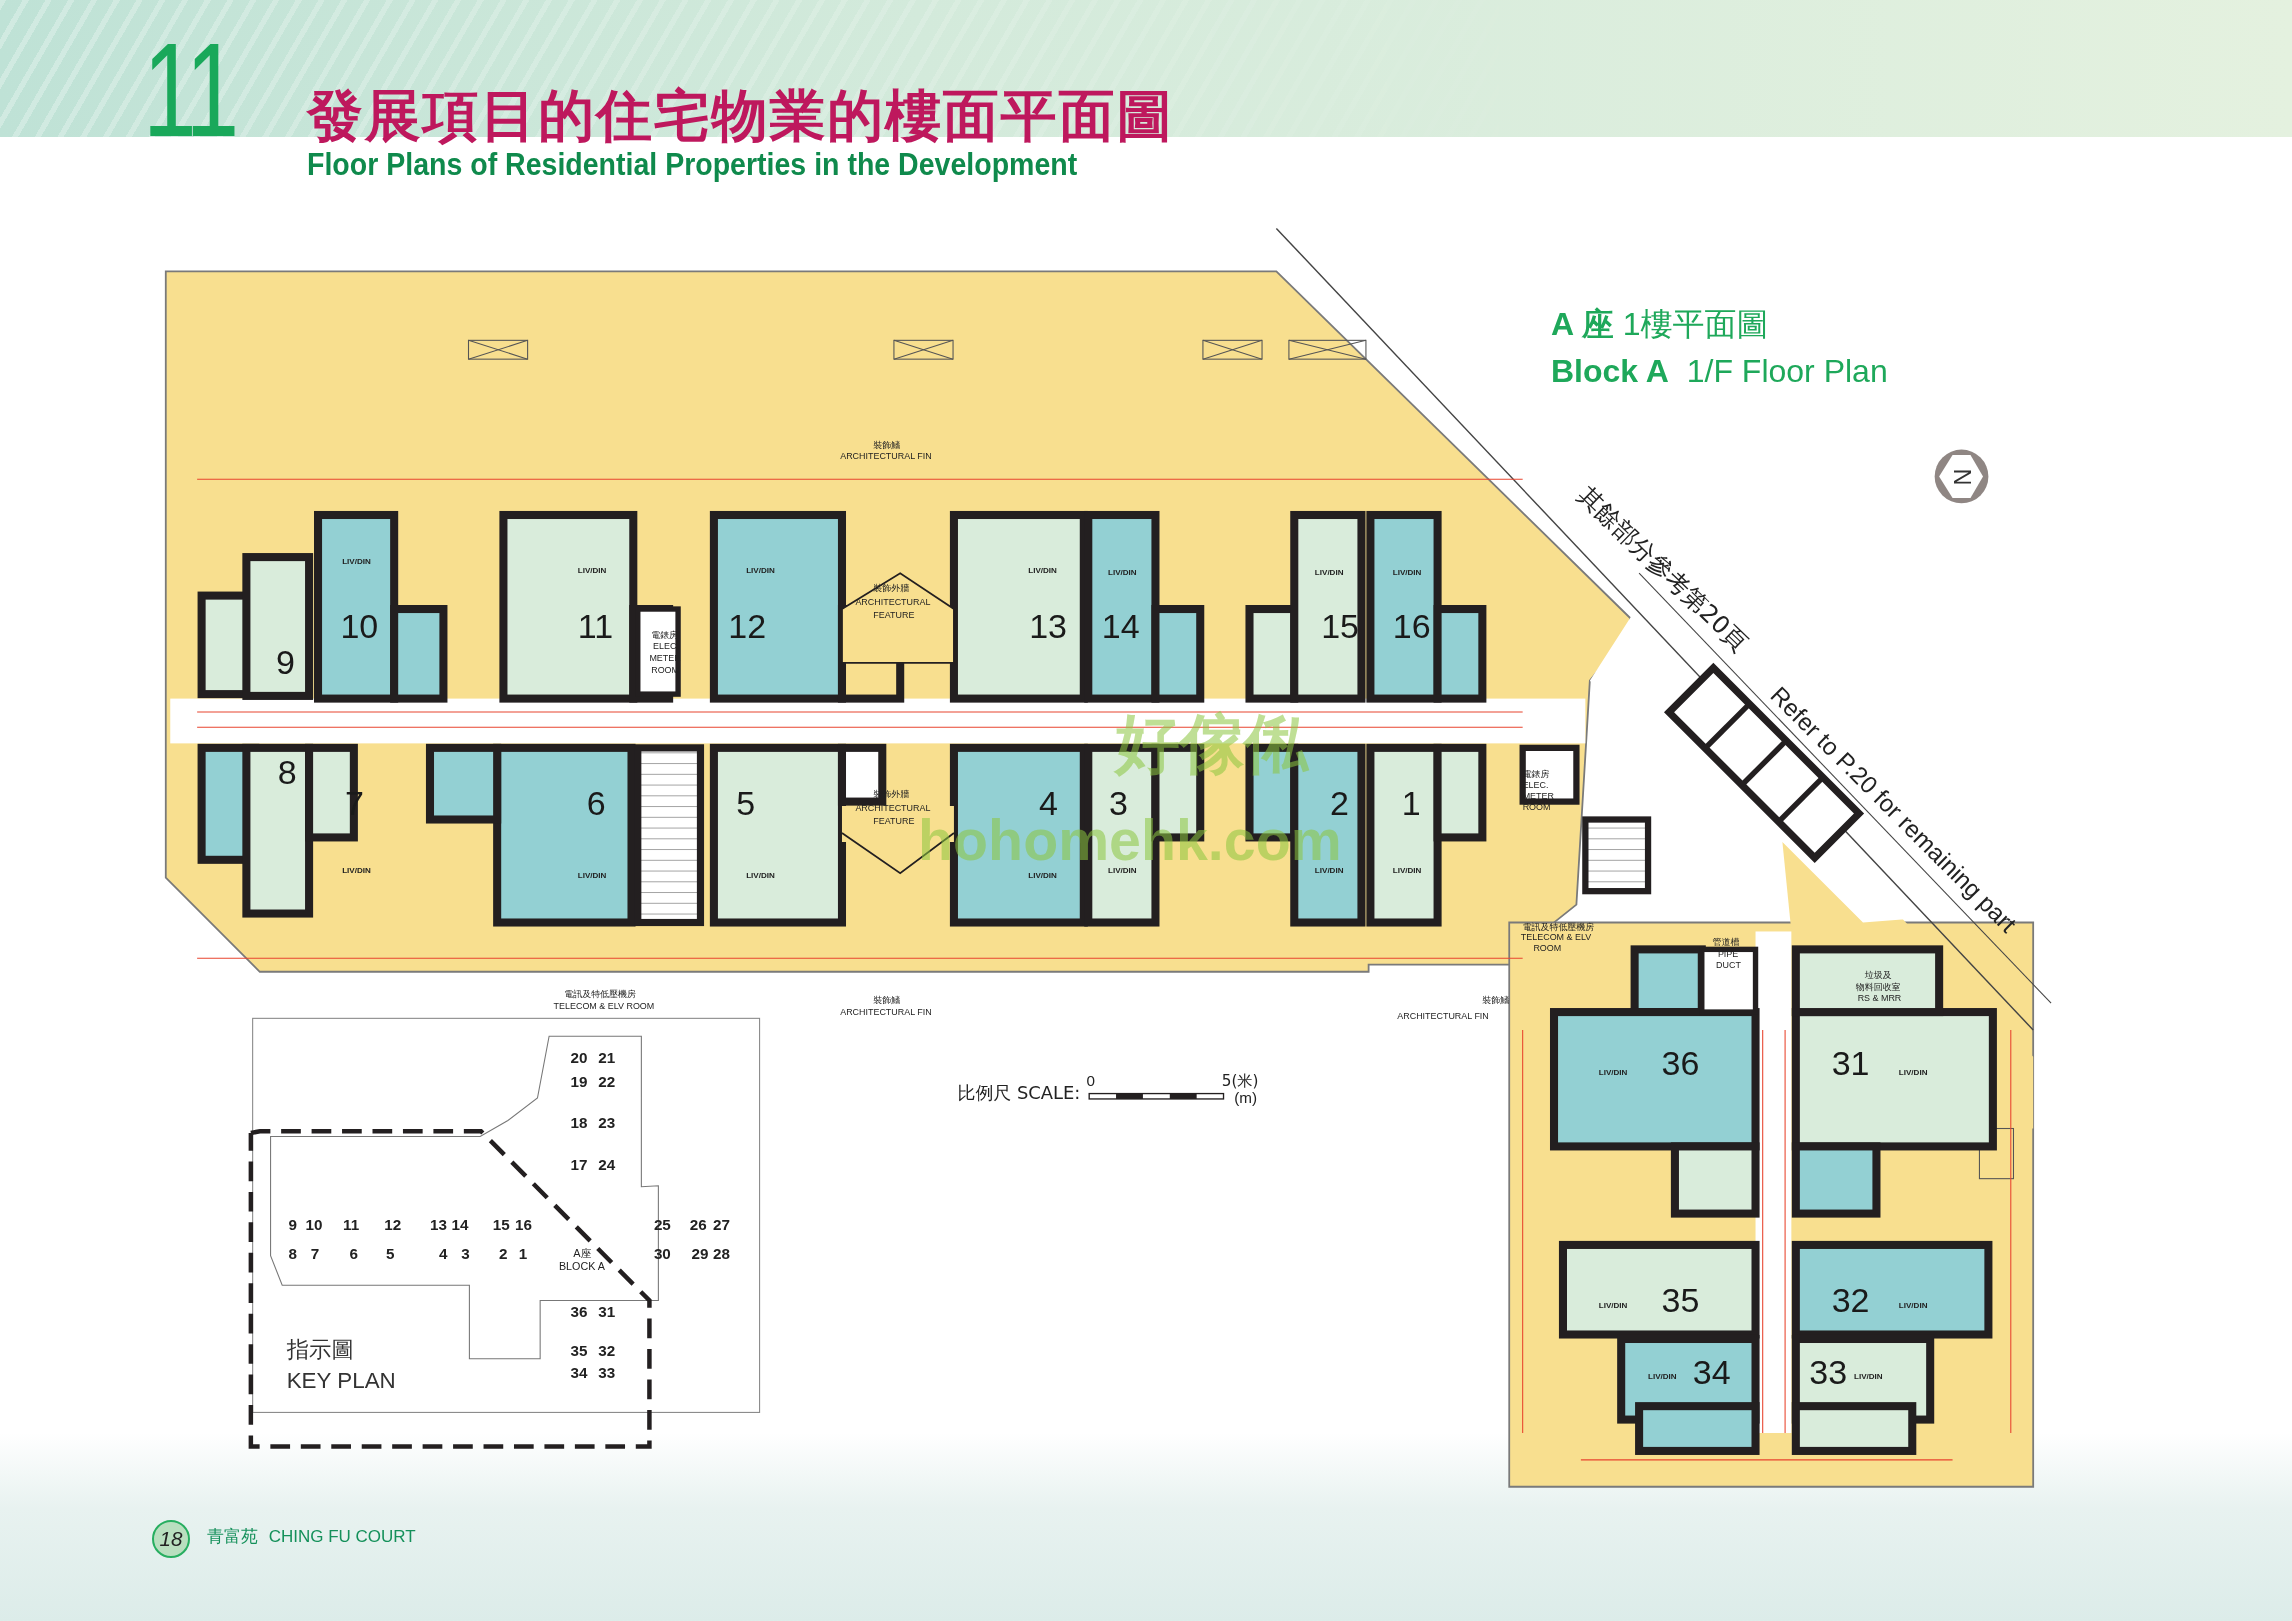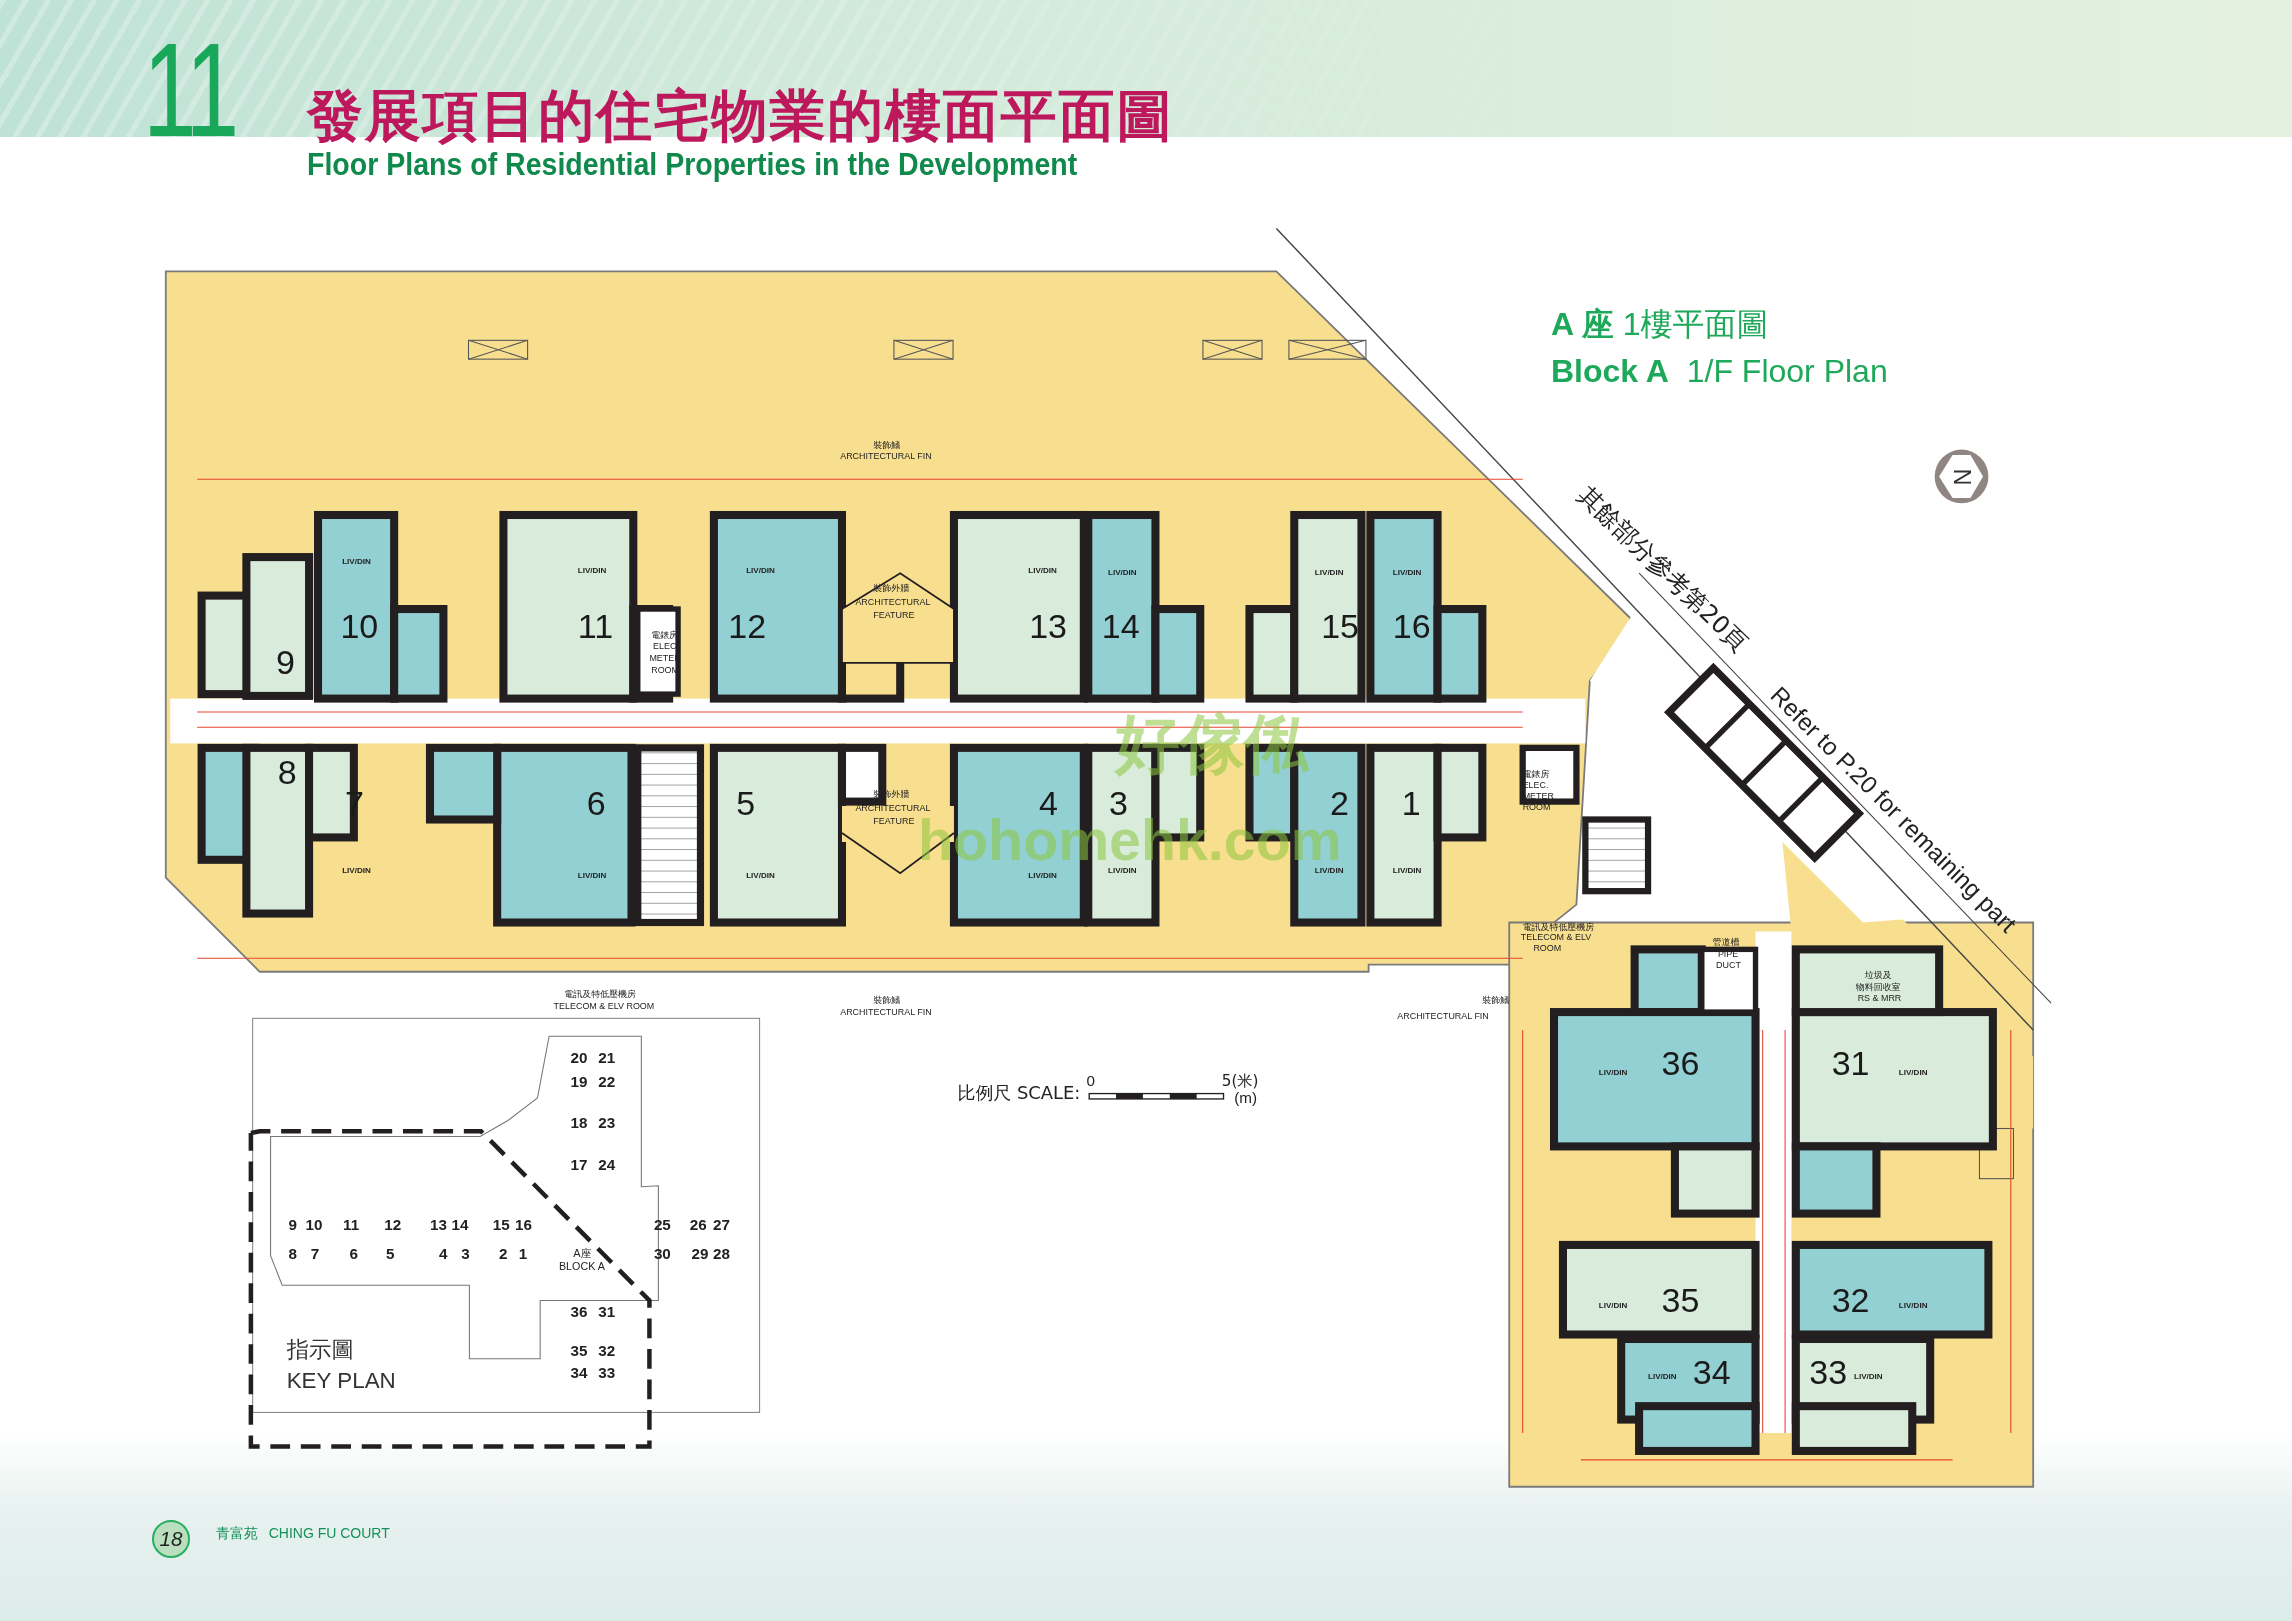--- a/index.html
+++ b/index.html
@@ -13,21 +13,21 @@
   .section-num{position:absolute;left:143px;top:23px;font-size:134px;line-height:1;color:#19a85a;font-weight:300;letter-spacing:-5.4px;font-family:"Liberation Sans",sans-serif;transform:scaleX(0.72);transform-origin:left top;}
   .title-zh{position:absolute;left:307px;top:79px;font-size:56px;font-weight:bold;color:#be185d;letter-spacing:1.8px;font-family:"DejaVu Sans",sans-serif;}
   .title-en{position:absolute;left:307px;top:147px;font-size:31px;font-weight:bold;color:#0f8a4c;font-family:"Liberation Sans",sans-serif;transform:scaleX(0.92);transform-origin:left top;}
   .plan-title{position:absolute;left:1551px;top:269px;color:#1ea85a;font-family:"Liberation Sans",sans-serif;margin-top:32px;}
   .plan-title .row{font-size:32px;line-height:47px;white-space:nowrap;}
   .plan-title b{font-weight:bold;}
   .plan-title .light{font-weight:normal;}
   .footer-band{position:absolute;left:0;top:1433px;width:2293px;height:189px;background:linear-gradient(180deg,#ffffff 0%,#e8f2f0 40%,#dcece9 100%);}
   .page-num{position:absolute;left:152px;top:1520px;width:34px;height:34px;border-radius:50%;border:2.7px solid #27ae60;background:#b9dfbf;
     display:flex;align-items:center;justify-content:center;font-style:italic;font-size:20.6px;color:#222;}
-  .court{position:absolute;left:216px;top:1525px;font-size:14px;color:#14905a;white-space:nowrap;}
+  .court{position:absolute;left:207px;top:1525px;font-size:17px;color:#14905a;white-space:nowrap;}
   .court span{margin-right:10.7px;}
   svg.plan{position:absolute;left:0;top:0;}
   .lbl{font-family:"Liberation Sans",sans-serif;fill:#222;}
   .unitnum{font-family:"Liberation Sans",sans-serif;fill:#1a1a1a;}
 </style>
 </head>
 <body>
 
 <div class="header-band"></div>
 <div class="section-num">11</div>

